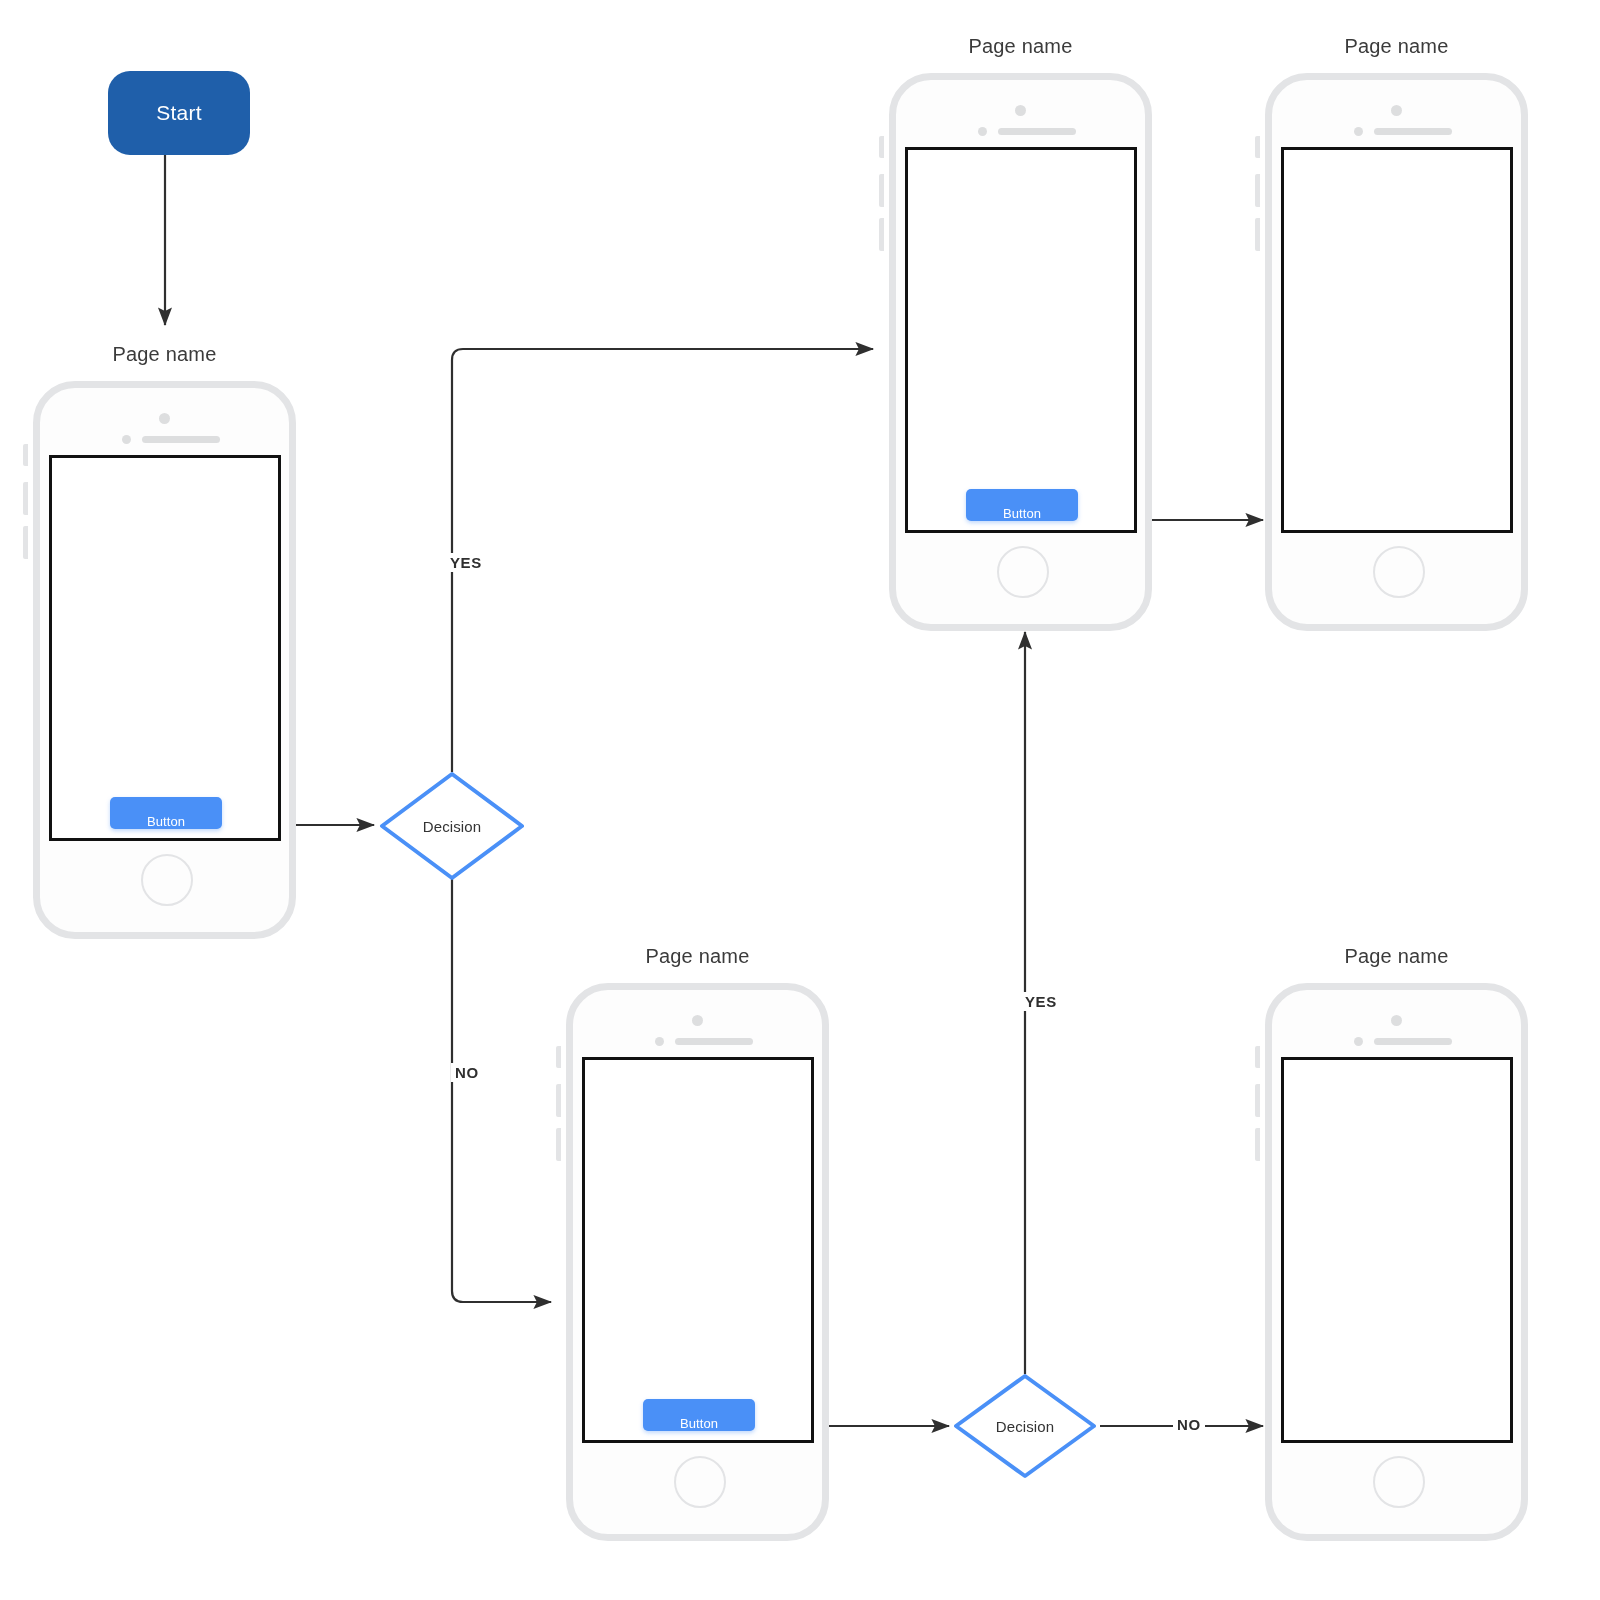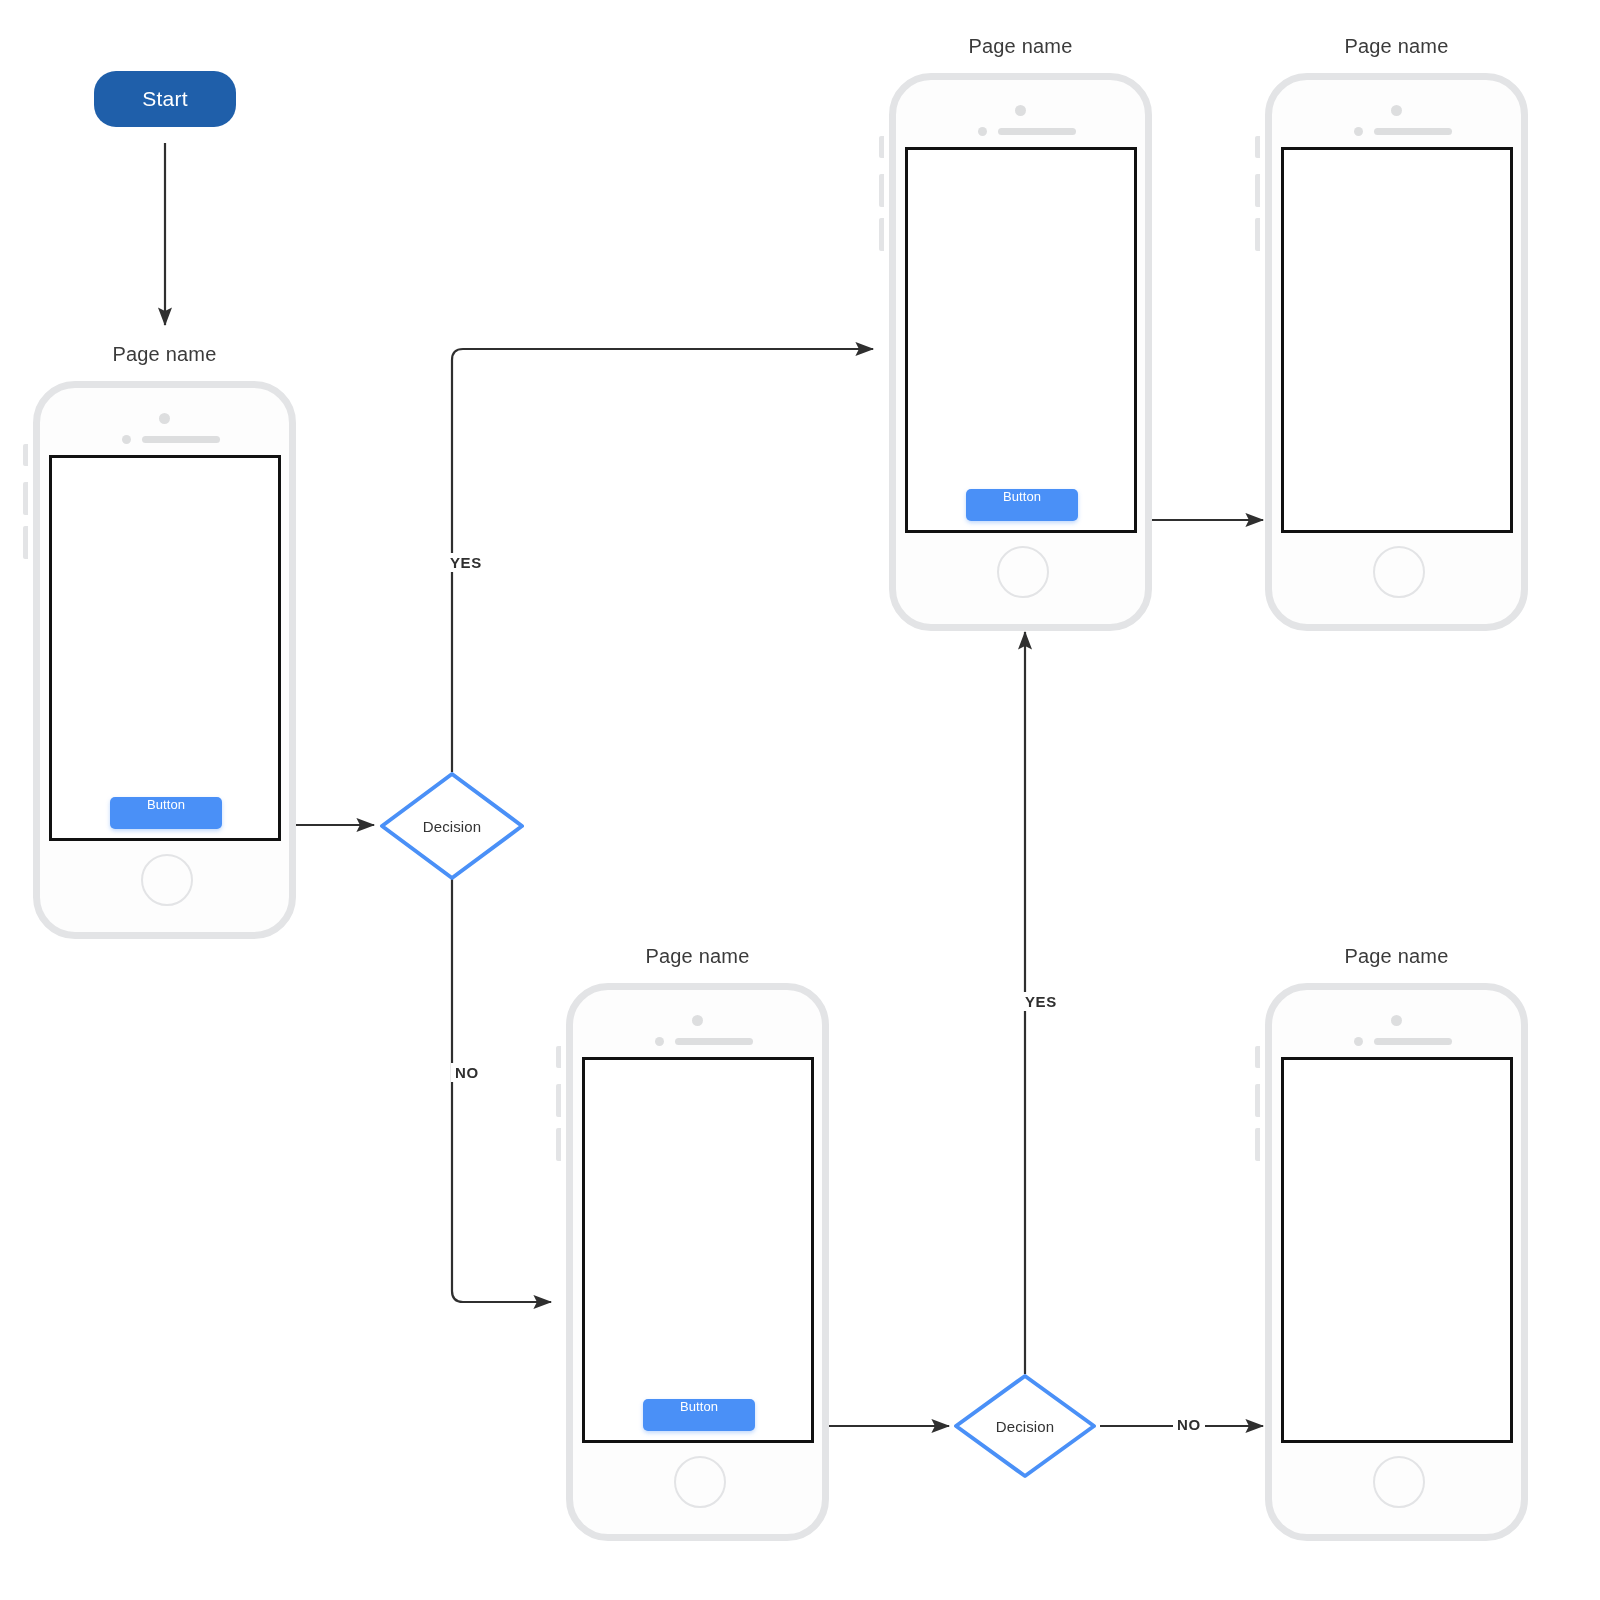--- a/index.html
+++ b/index.html
@@ -103,21 +103,21 @@
   }
   .phone-home {
     position: absolute;
     border-radius: 50%;
     border: 2px solid #e3e4e6;
     background: transparent;
   }
   .screen-button {
     position: absolute;
     display: flex;
-    align-items: flex-start;
+    align-items: flex-end;
     justify-content: center;
     background: #4a90f7;
     color: #ffffff;
     border-radius: 5px;
     font-size: 13px;
     box-shadow: 0 2px 4px rgba(74,144,247,.35);
     letter-spacing: .1px;
   }
 
   
@@ -179,21 +179,21 @@
 
     <path d="M1083,520 L1263,520" fill="none" stroke="#2f2f2f" stroke-width="2.2" marker-end="url(#arrowhead)"></path>
 
     <path d="M752,1426 L949,1426" fill="none" stroke="#2f2f2f" stroke-width="2.2" marker-end="url(#arrowhead)"></path>
 
     <path d="M1025,1374 L1025,632" fill="none" stroke="#2f2f2f" stroke-width="2.2" marker-end="url(#arrowhead)"></path>
 
     <path d="M1100,1426 L1263,1426" fill="none" stroke="#2f2f2f" stroke-width="2.2" marker-end="url(#arrowhead)"></path>
   </svg>
 
-  <div class="start-node" style="left:94px; top:71px; width:142px; height:56px;">
+  <div class="start-node" style="left:108px; top:71px; width:142px; height:84px;">
     <span>Start</span>
   </div>
 
   <div class="phone" style="left:33px; top:381px; width:263px; height:558px;">
     <div class="phone-title">Page name</div>
     <div class="phone-body"></div>
     <div class="phone-side-btn" style="top:63px; height:22px;"></div>
     <div class="phone-side-btn" style="top:101px; height:33px;"></div>
     <div class="phone-side-btn" style="top:145px; height:33px;"></div>
     <div class="phone-cam" style="left:126px; top:32px;"></div>

